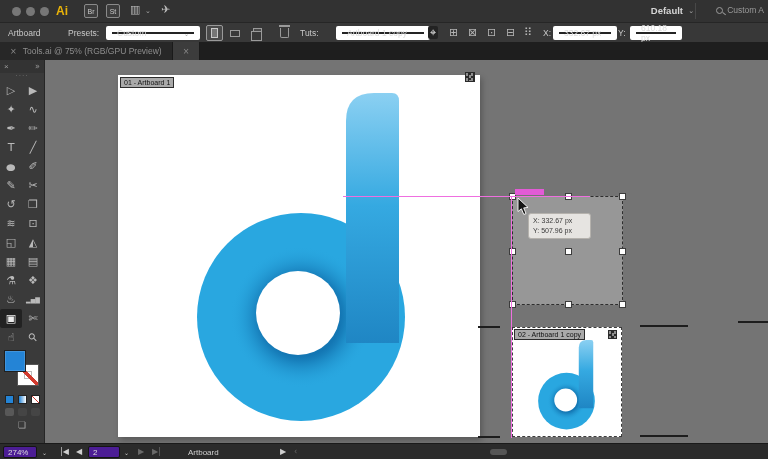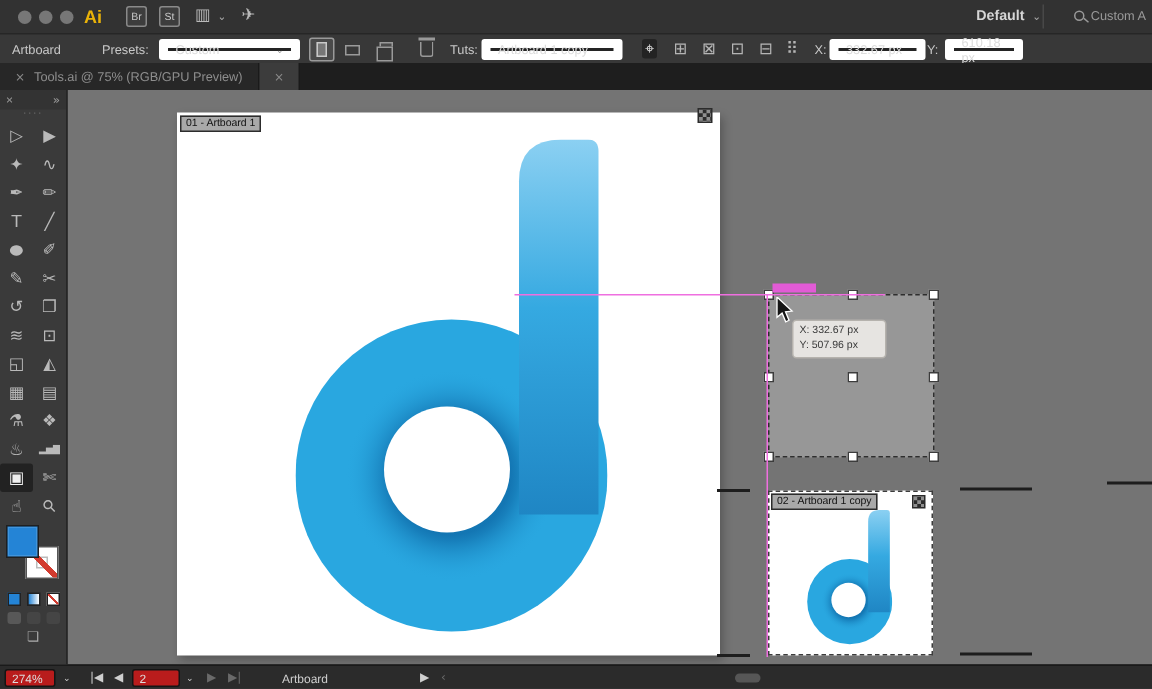--- a/index.html
+++ b/index.html
@@ -112,21 +112,21 @@
               font-size:7px; color:#3a3a3a; line-height:1.45; }
   .cursor { position:absolute; left:472px; top:138px; z-index:11; }
 
   .artboard-sm { position:absolute; left:467px; top:267px; width:110px; height:110px; background:#fff;
                  border:1px dashed #3c3c3c; z-index:1; }
   .trim { position:absolute; height:1.6px; background:#1d1d1d; z-index:3; }
 
   
   .statusbar { position:relative; height:16px; background:#2b2b2b; border-top:1px solid #1a1a1a;
                font-size:8px; color:#cfcfcf; }
-  .sb-box { position:absolute; top:2px; height:12px; background:#b91c1c; border:1px solid #151515;
+  .sb-box { position:absolute; top:2px; height:12px; background:#4c1d95; border:1px solid #151515;
             border-radius:2px; display:flex; align-items:center; padding:0 4px; color:#ddd; }
   .sb-ic { position:absolute; top:3px; color:#cfcfcf; font-size:8px; font-family:"DejaVu Sans",sans-serif; }
   .sb-ic.dim { color:#6a6a6a; }
   .sb-pill { position:absolute; left:490px; top:5px; width:17px; height:6px; border-radius:3px; background:#565656; }
 </style>
 </head>
 <body>
 
 <svg width="0" height="0" style="position:absolute">
   <defs>
@@ -177,21 +177,21 @@
   </div>
   <div class="orient-btn sel" style="left:206px" data-name="portrait-orientation-button">
     <span class="page-portrait" data-name="portrait-icon"></span>
   </div>
   <div class="orient-btn" style="left:226px" data-name="landscape-orientation-button">
     <span class="page-landscape" data-name="landscape-icon"></span>
   </div>
   <span class="mini-copy" style="left:253px" data-name="new-artboard-icon"></span>
   <span class="trash" style="left:280px" data-name="delete-artboard-icon"></span>
   <span class="cb-label" style="left:300px" data-name="name-label">Tuts:</span>
-  <div class="cb-field" style="left:321px;width:94px" data-name="artboard-name-input">
+  <div class="cb-field" style="left:336px;width:94px" data-name="artboard-name-input">
     <span>Artboard 1 copy</span>
   </div>
   <span class="cb-ic active" style="left:428px" data-name="move-artwork-with-artboard-icon">⌖</span>
   <span class="cb-ic" style="left:449px" data-name="artboard-preset-center-icon">⊞</span>
   <span class="cb-ic" style="left:468px" data-name="artboard-preset-cross-icon">⊠</span>
   <span class="cb-ic" style="left:487px" data-name="artboard-preset-dot-icon">⊡</span>
   <span class="cb-ic" style="left:506px" data-name="artboard-options-icon">⊟</span>
   <span class="cb-ic" style="left:524px" data-name="show-center-mark-icon">⠿</span>
   <span class="cb-label" style="left:543px" data-name="x-label">X:</span>
   <div class="cb-field" style="left:553px;width:64px" data-name="x-position-input">

